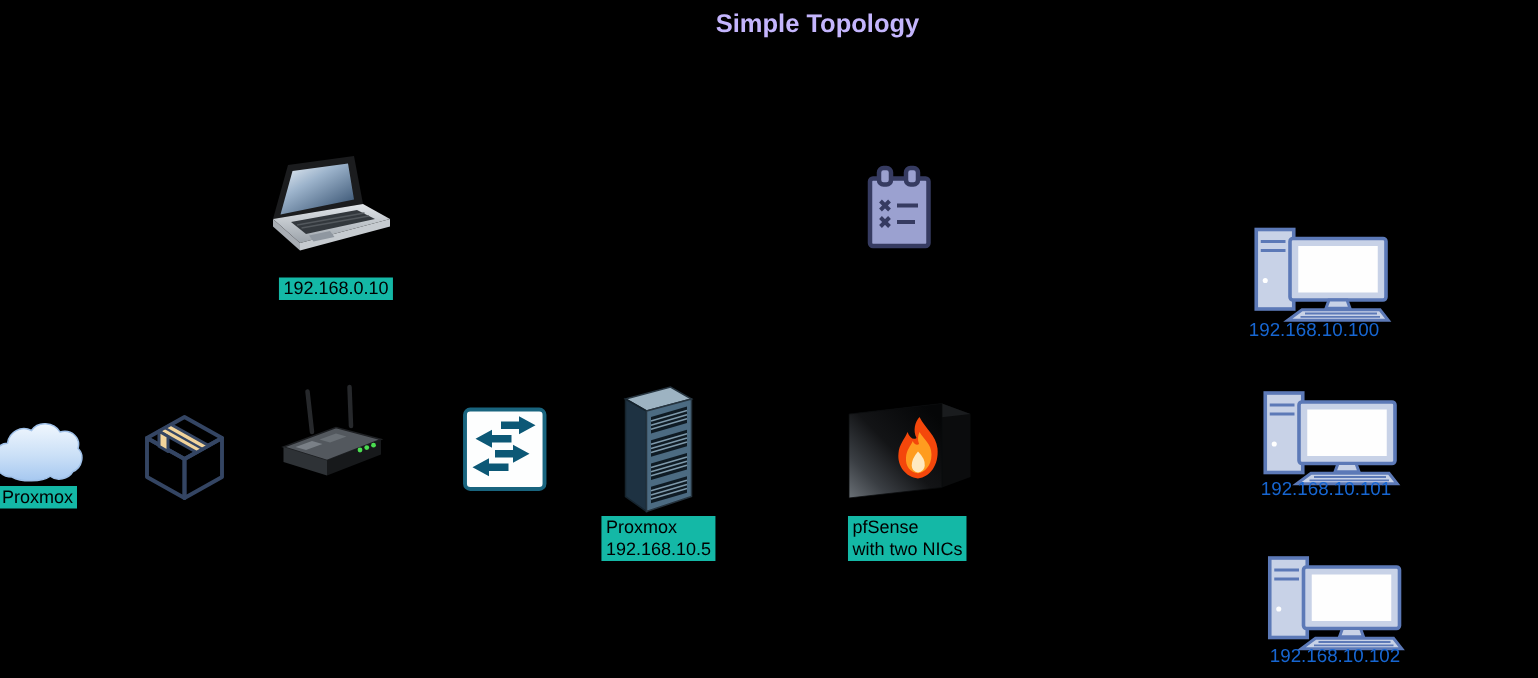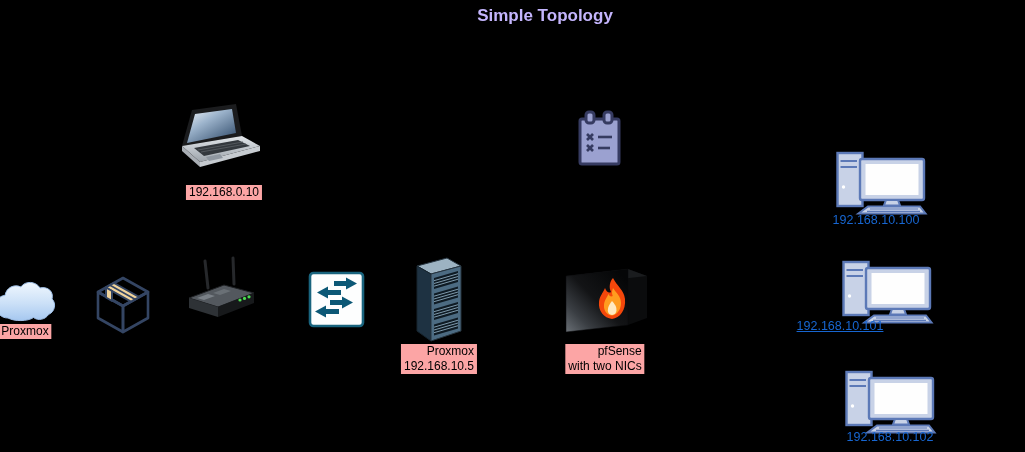--- a/index.html
+++ b/index.html
@@ -15,25 +15,25 @@
     left:545px;top:6px;
     transform:translateX(-50%);
     font-size:17px;font-weight:bold;
     color:#c4b5fd;
     white-space:nowrap;
   }
   .node{position:absolute;}
   .lbl{
     position:absolute;
     transform:translateX(-50%);
-    background:#fca5a5;
+    background:#14b8a6;
     color:#000000;
     font-size:12px;
     line-height:15px;
-    text-align:right;
+    text-align:left;
     padding:0 3px;
     white-space:nowrap;
   }
   .lbl-blue{
     position:absolute;
     transform:translateX(-50%);
     background:transparent;
     color:#1766D1;
     font-size:12.5px;
     text-align:right;
@@ -244,21 +244,21 @@
         <circle cx="7.5" cy="37" r="1.7" fill="#FFFFFF"></circle>
         <rect x="24" y="9" width="64" height="41" rx="2" fill="#C8D2E7" stroke="#5C79B7" stroke-width="2.4"></rect>
         <rect x="29.5" y="14" width="53" height="31" fill="#FEFEFE"></rect>
         <polygon points="50,50 62,50 64,55.5 48,55.5" fill="#C8D2E7" stroke="#5C79B7" stroke-width="2"></polygon>
         <polygon points="32,56.5 84,56.5 89.5,63.5 22.5,63.5" fill="#C8D2E7" stroke="#5C79B7" stroke-width="2"></polygon>
         <line x1="34" y1="59" x2="82" y2="59" stroke="#5C79B7" stroke-width="1.2"></line>
         <line x1="31" y1="61.3" x2="84" y2="61.3" stroke="#5C79B7" stroke-width="1.2"></line>
       </svg>
     </span>
   </div>
-  <div class="lbl-blue" style="left:840px;top:319px;text-decoration:underline;">192.168.10.101</div>
+  <div class="lbl-blue" style="left:884px;top:319px;">192.168.10.101</div>
 
   <div class="node" style="left:845px;top:369px;">
     <span>
       <svg width="92" height="66" viewBox="0 0 92 66">
         <rect x="1.5" y="3" width="25" height="53" fill="#C8D2E7" stroke="#5C79B7" stroke-width="2.4"></rect>
         <line x1="4.5" y1="11" x2="21" y2="11" stroke="#5C79B7" stroke-width="2"></line>
         <line x1="4.5" y1="17" x2="21" y2="17" stroke="#5C79B7" stroke-width="2"></line>
         <circle cx="7.5" cy="37" r="1.7" fill="#FFFFFF"></circle>
         <rect x="24" y="9" width="64" height="41" rx="2" fill="#C8D2E7" stroke="#5C79B7" stroke-width="2.4"></rect>
         <rect x="29.5" y="14" width="53" height="31" fill="#FEFEFE"></rect>

